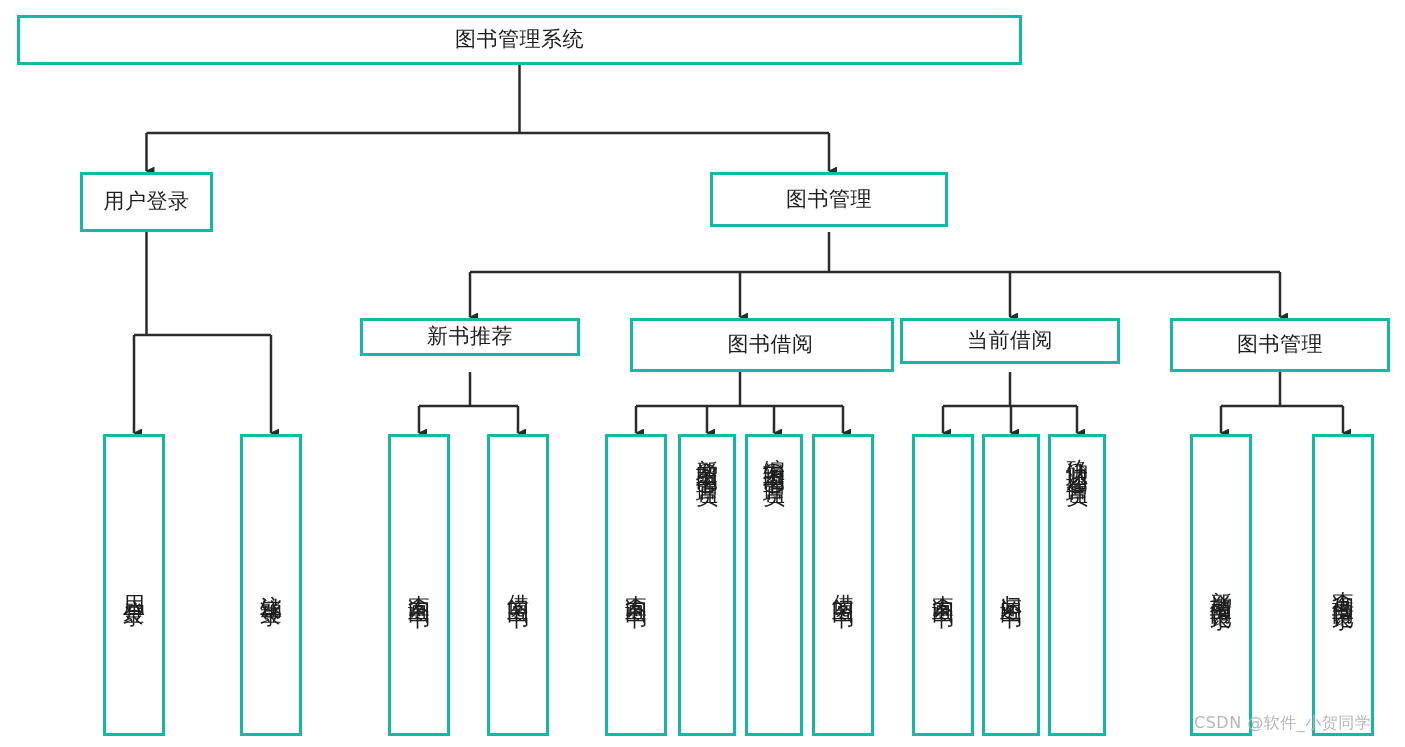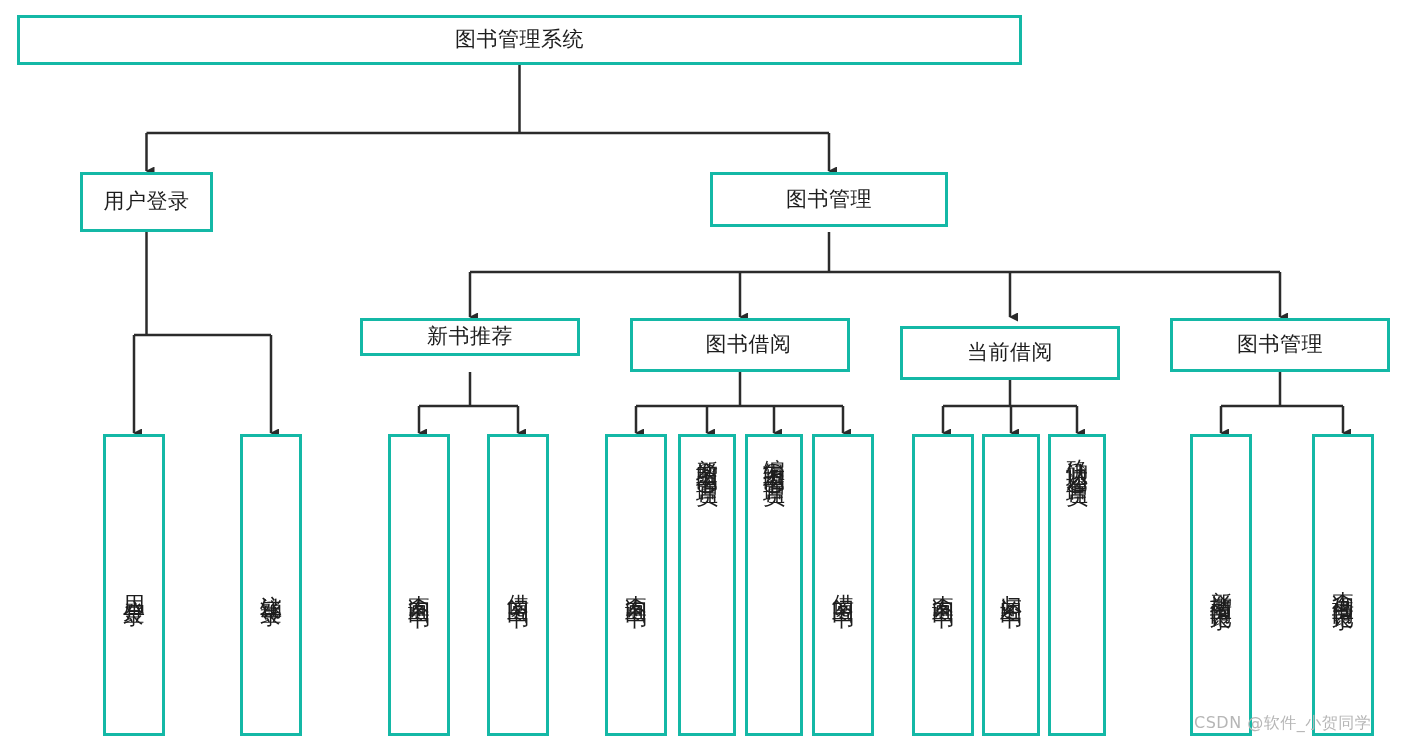--- a/index.html
+++ b/index.html
@@ -122,24 +122,24 @@
       </div>
       <div class="node" style="left: 80px; top: 172px; width: 133px; height: 60px;">
         <span class="lbl">用户登录</span>
       </div>
       <div class="node" style="left: 710px; top: 172px; width: 238px; height: 55px;">
         <span class="lbl">图书管理</span>
       </div>
       <div class="node" style="left: 360px; top: 318px; width: 220px; height: 38px;">
         <span class="lbl">新书推荐</span>
       </div>
-      <div class="node" style="left: 630px; top: 318px; width: 220px; height: 54px; padding-left: 17px;">
+      <div class="node" style="left: 630px; top: 318px; width: 264px; height: 54px; padding-left: 17px;">
         <span class="lbl">图书借阅</span>
       </div>
-      <div class="node" style="left: 900px; top: 318px; width: 220px; height: 54px; margin-top: 8px;">
+      <div class="node" style="left: 900px; top: 318px; width: 220px; height: 46px;">
         <span class="lbl">当前借阅</span>
       </div>
       <div class="node" style="left: 1170px; top: 318px; width: 220px; height: 54px;">
         <span class="lbl">图书管理</span>
       </div>
       <div class="node vert mid" style="left: 103px; top: 434px; width: 62px; height: 302px;">
         <span class="lbl">用户登录</span>
       </div>
       <div class="node vert mid" style="left: 240px; top: 434px; width: 62px; height: 302px;">
         <span class="lbl">注销登录</span>

